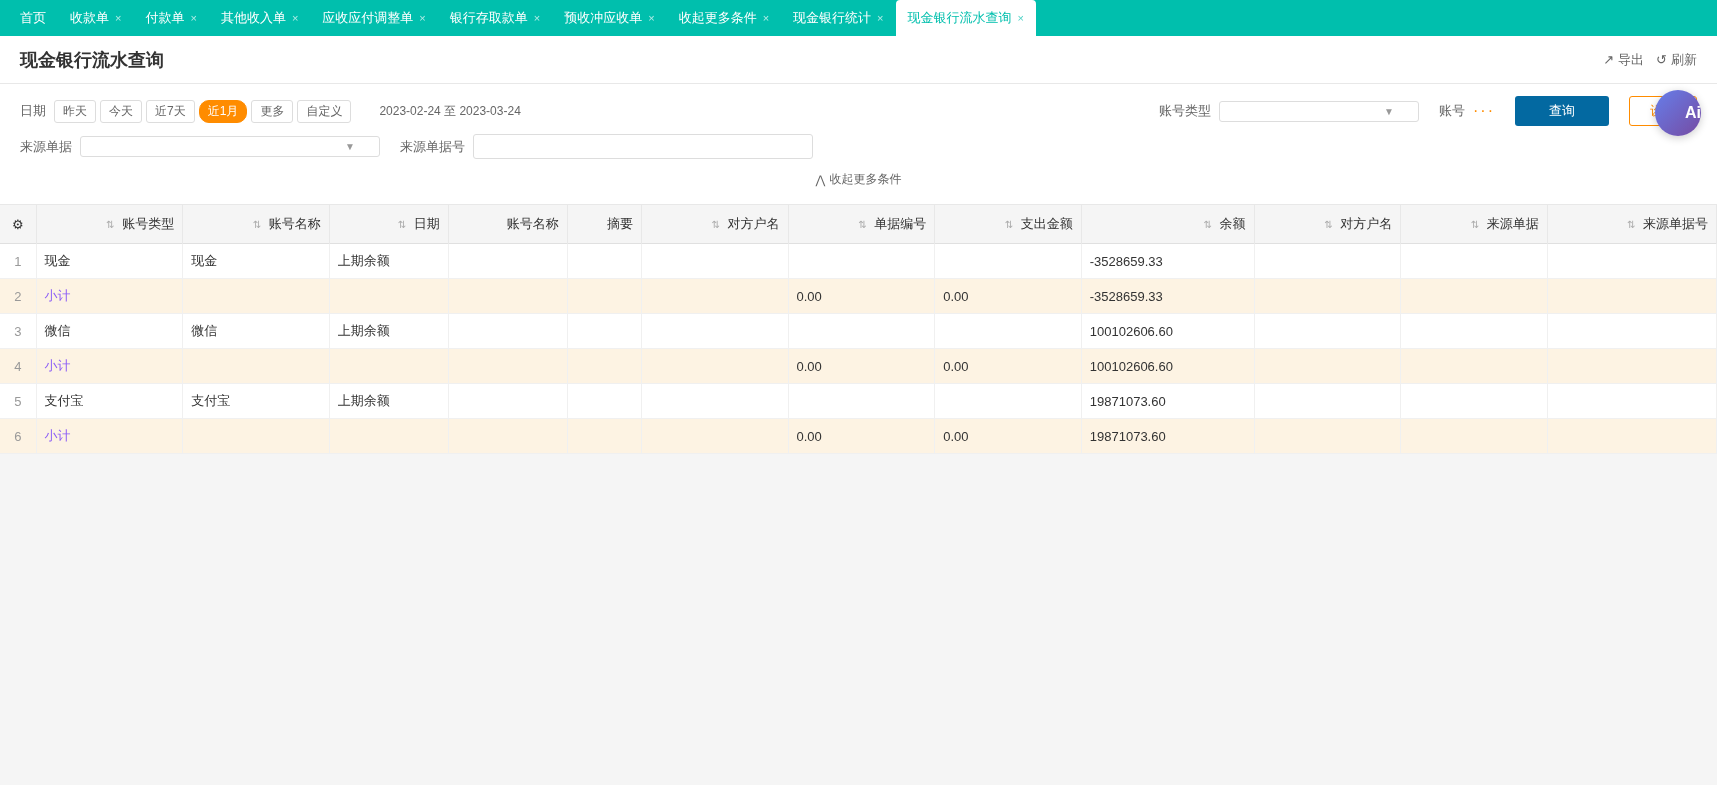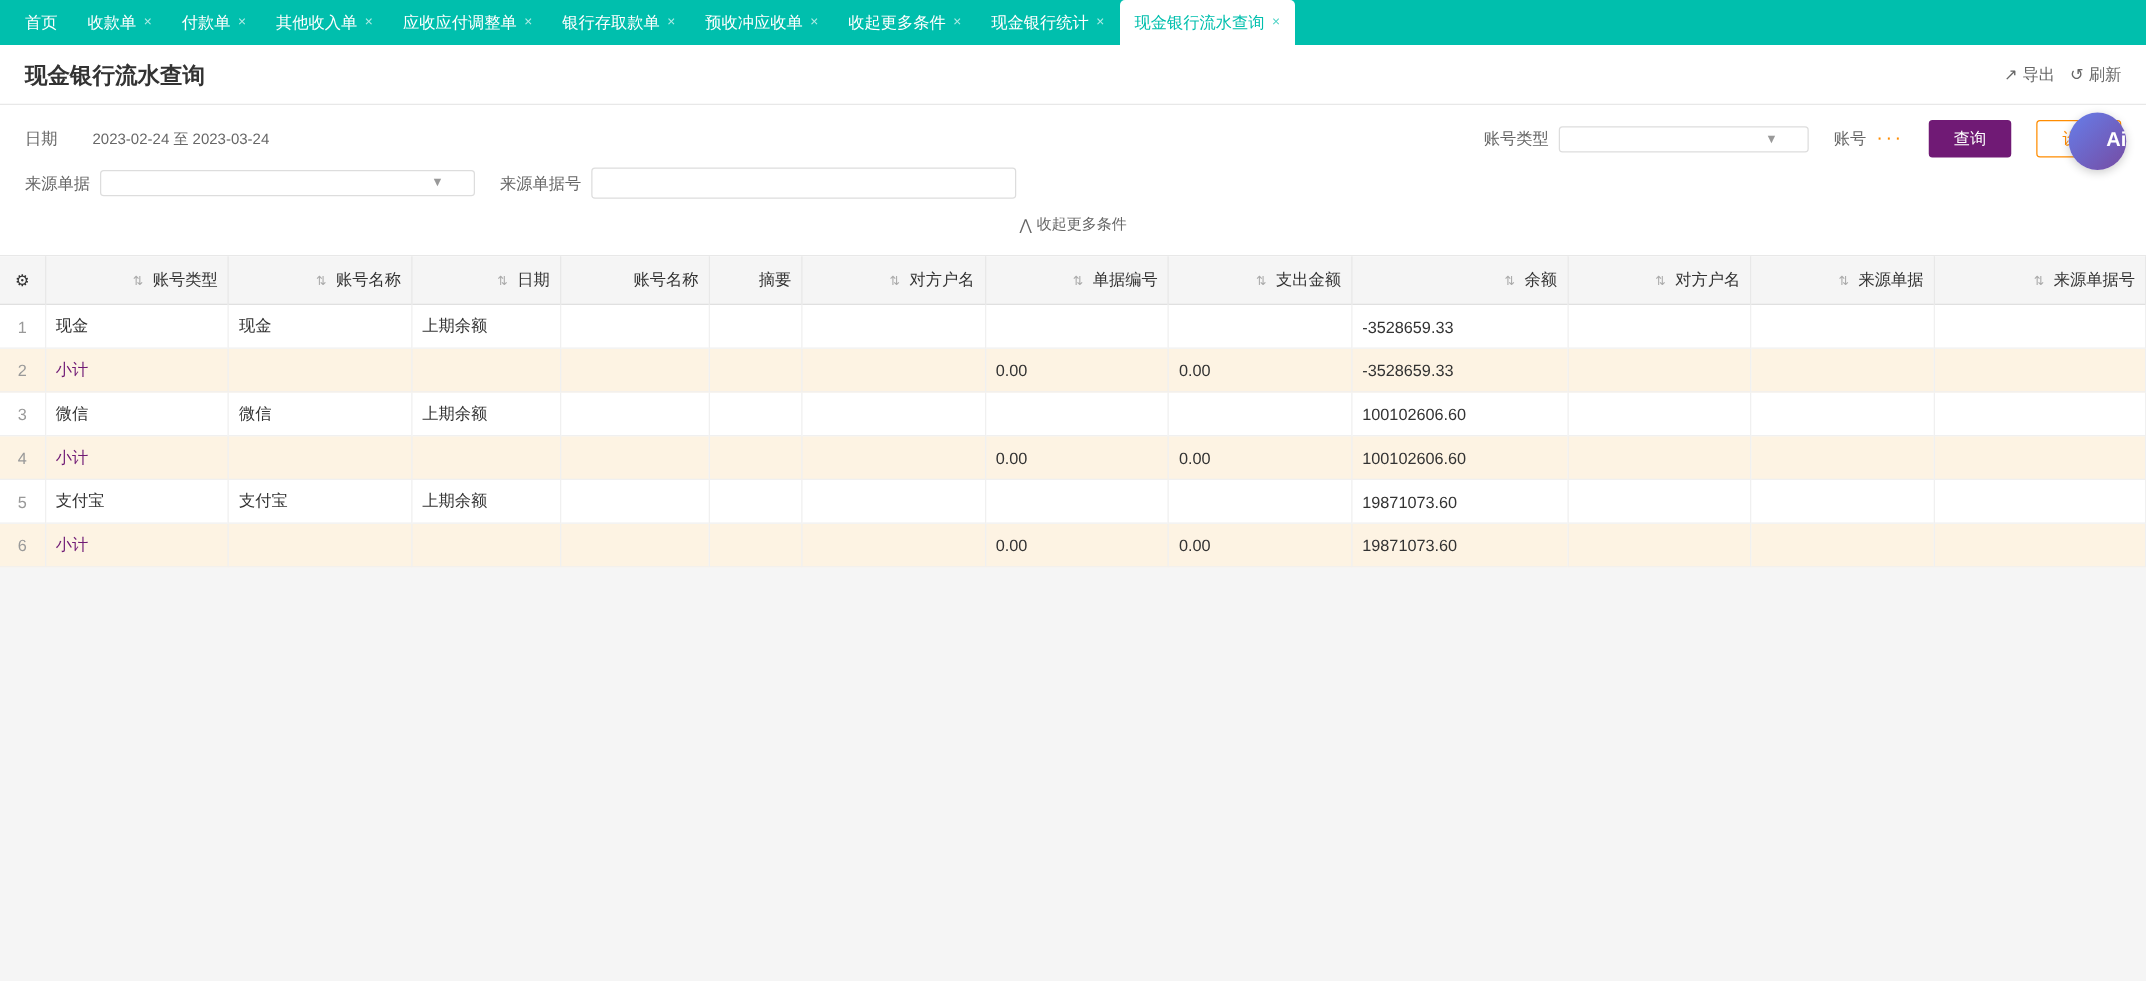--- a/index.html
+++ b/index.html
@@ -136,25 +136,25 @@
       background: #fff;
       min-width: 300px;
     }
     .dots-btn {
       color: #ff8c00;
       cursor: pointer;
       font-size: 16px;
       letter-spacing: 2px;
     }
     .query-btn {
-      background: #701a75;
+      background: #0369a1;
       color: #fff;
       border: none;
       border-radius: 3px;
-      padding: 6px 20px;
+      padding: 6px 34px;
       cursor: pointer;
       font-size: 13px;
     }
     .settings-btn {
       background: #fff;
       color: #ff8c00;
       border: 1px solid #ff8c00;
       border-radius: 3px;
       padding: 5px 20px;
       cursor: pointer;
@@ -205,21 +205,21 @@
     tbody tr.subtotal {
       background: #fdf3e3;
     }
     tbody td {
       padding: 8px 8px;
       font-size: 13px;
       color: #333;
       border-right: 1px solid #f0f0f0;
     }
     .row-num { color: #999; text-align: center; width: 30px; }
-    td.subtotal-label { color: #701a75; }
+    td.subtotal-label { color: #8b5cf6; }
     .col-number { text-align: left; }
 
     
     .ai-badge {
       position: fixed;
       right: 16px;
       top: 90px;
       background: linear-gradient(135deg, #667eea, #764ba2);
       color: white;
       border-radius: 50%;
@@ -291,20 +291,28 @@
       <span>刷新</span>
     </div>
   </div>
 </div>
 
 <div class="filter-area">
   <div class="filter-row">
 
     <div class="filter-group">
       <span class="filter-label">日期</span>
+      <div class="date-buttons">
+        <button class="date-btn">昨天</button>
+        <button class="date-btn">今天</button>
+        <button class="date-btn">近7天</button>
+        <button class="date-btn active">近1月</button>
+        <button class="date-btn">更多</button>
+        <button class="date-btn">自定义</button>
+      </div>
       <span class="date-range">2023-02-24 至 2023-03-24</span>
     </div>
 
     <div class="filter-group" style="margin-left:auto;">
       <span class="filter-label">账号类型</span>
       <div class="select-input" style="min-width:200px;">
         <span></span>
         <span class="arrow">▼</span>
       </div>
     </div>

